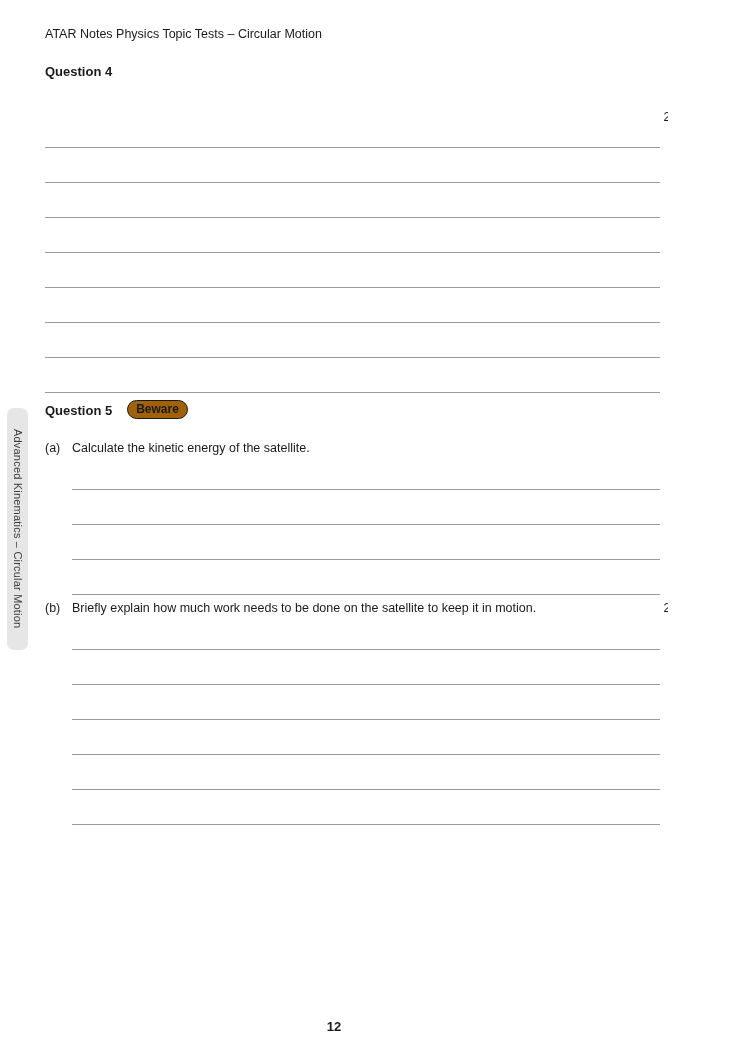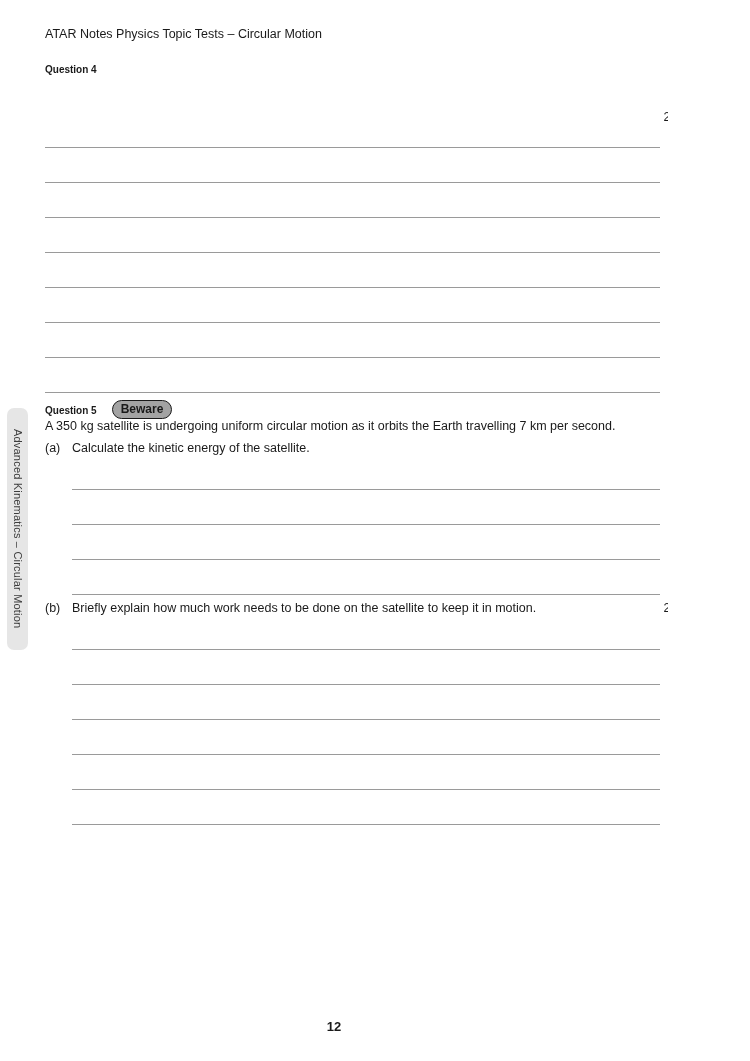--- a/index.html
+++ b/index.html
@@ -14,21 +14,21 @@
     overflow: hidden;
   }
   .abs { position: absolute; }
 
   .header-title {
     left: 45px; top: 27px;
     font-size: 12.5px;
     color: #1a1a1a;
   }
 
-  .q-title { font-weight: bold; font-size: 10px; }
+  .q-title { font-weight: bold; font-size: 13px; }
   .q4-title { left: 45px; top: 64px; }
 
   .q4-text { left: 45px; top: 80px; width: 617px; line-height: 17px; }
   .q4-text .line-just { text-align: justify; text-align-last: justify; }
 
   .marks-row { left: 45px; width: 663px; text-align: right; }
   .q4-marks { top: 110px; }
 
   .lines-block { }
   .ans-line {
@@ -42,21 +42,21 @@
     display: inline-block;
     margin-left: 15px;
     border: 1.5px solid #1a1a1a;
     border-radius: 10px;
     padding: 1px 8px 2px 8px;
     font-weight: bold;
     font-size: 12px;
     line-height: 14px;
     position: relative;
     top: -1px;
-    background: #a3a3a3;
+    background: #a16207;
   }
   .q5-intro { left: 45px; top: 419px; width: 640px; }
 
   .part-row {
     left: 45px; width: 663px;
     display: flex;
     align-items: baseline;
   }
   .part-label { width: 27px; flex: 0 0 27px; }
   .part-text { flex: 1 1 auto; }
@@ -117,21 +117,20 @@
       <div class="ans-line"></div>
       <div class="ans-line"></div>
       <div class="ans-line"></div>
     </div>
 
   <div class="abs q5-title-row">
     <span class="q-title">Question 5</span>
     <span class="beware-badge">Beware</span>
   </div>
 
-  <div class="abs q5-intro">A 350 kg satellite is undergoing uniform circular motion as it orbits the Earth travelling 7 km per second.</div>
 
   <div class="abs part-row part-a-row">
     <span class="part-label">(a)</span>
     <span class="part-text">Calculate the kinetic energy of the satellite.</span>
     <span class="part-marks">1 mark</span>
   </div>
 
   <div class="abs lines-block part-a-lines">
       <div class="ans-line"></div>
       <div class="ans-line"></div>

